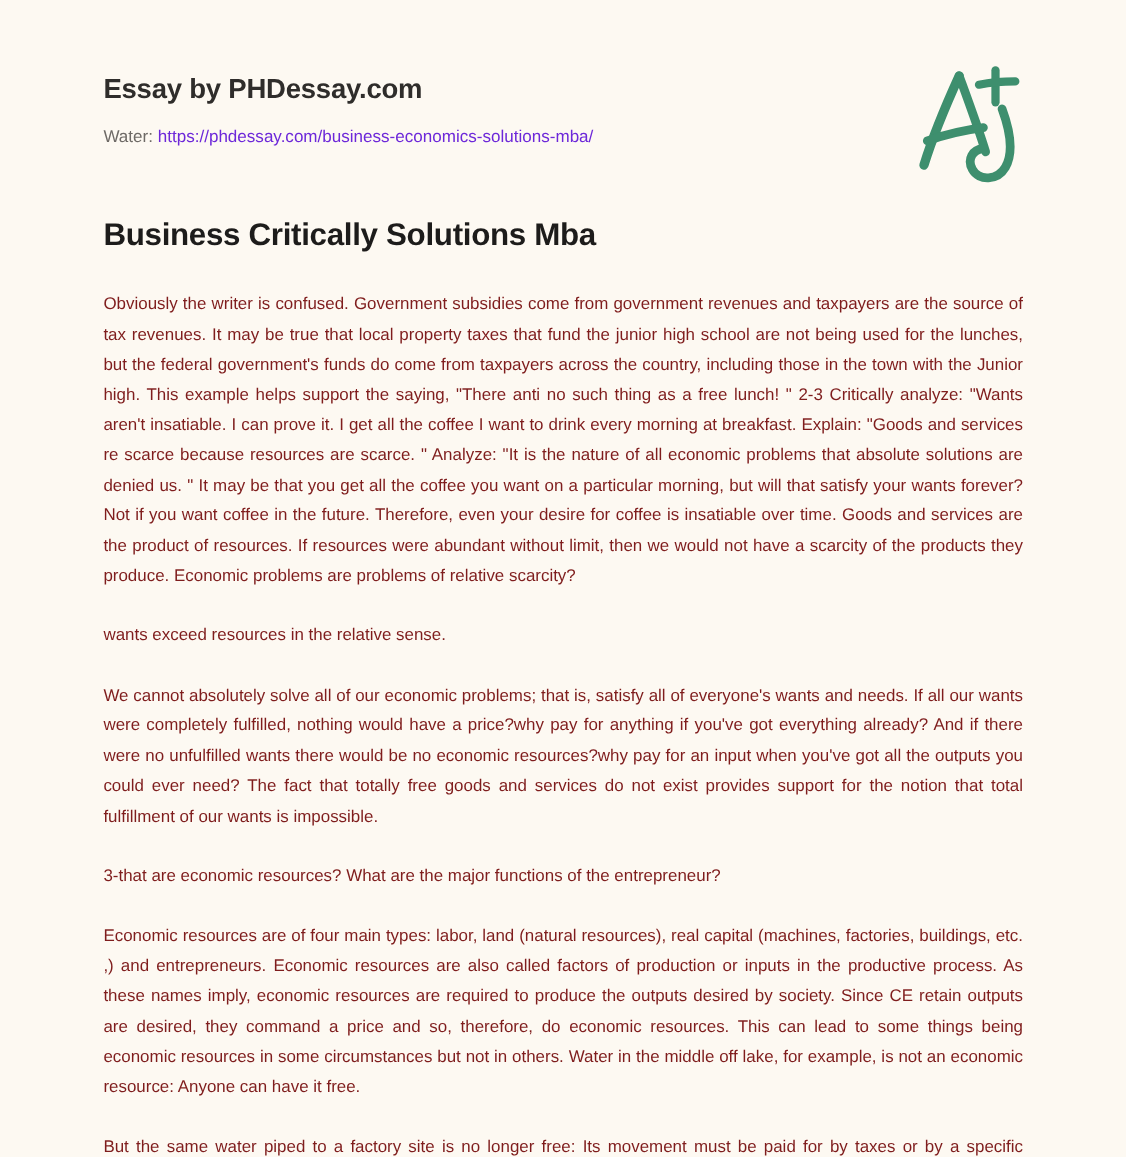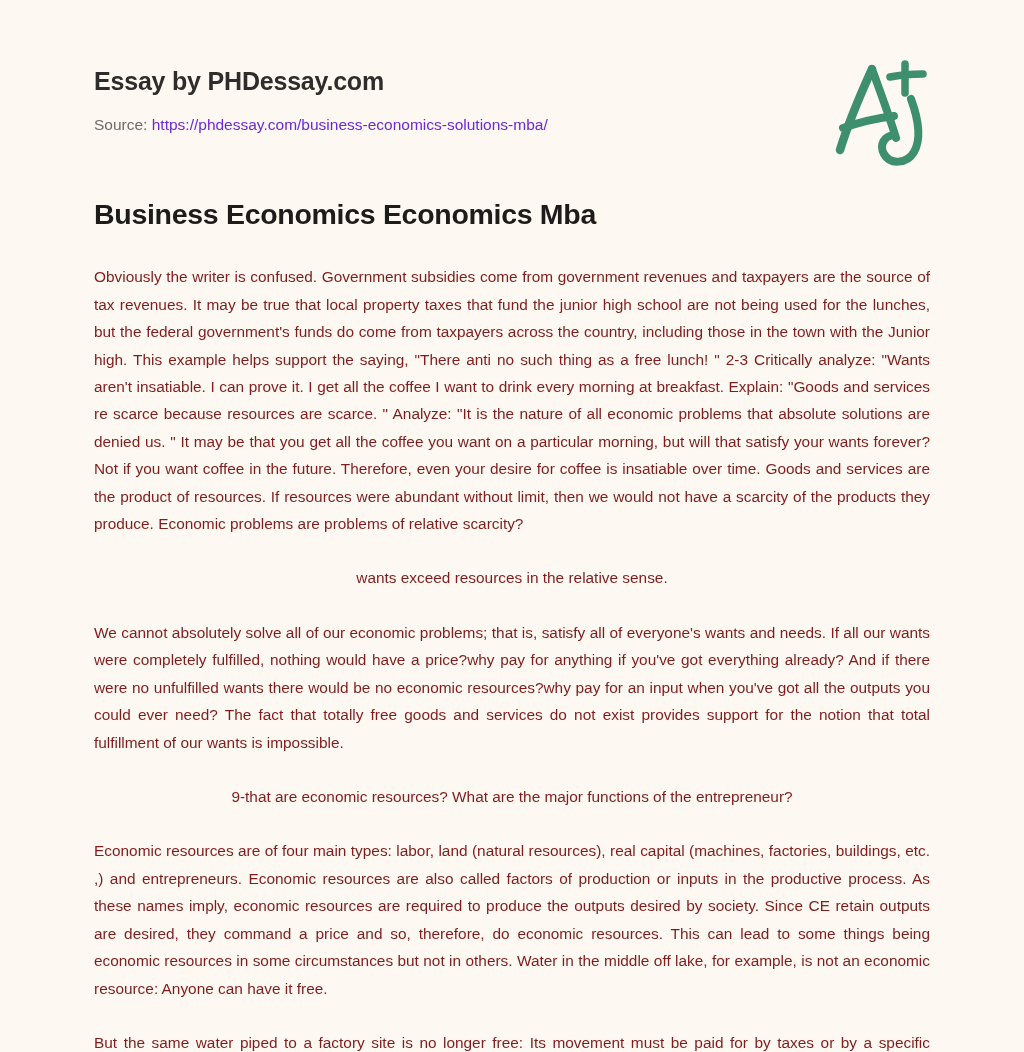--- a/index.html
+++ b/index.html
@@ -77,32 +77,32 @@
   .article p {
     margin: 0 0 27px 0;
     font-size: 15.4px;
     line-height: 1.78;
     color: #7f1d1d;
     text-align: justify;
     text-justify: inter-word;
     width: 836px;
   }
   .article p:last-child { margin-bottom: 0; }
-  .article p.short { text-align: center; margin-top: 21px; }
+  .article p.short { text-align: left; margin-top: 21px; }
 </style>
 </head>
 <body>
 
 <div class="page">
 
   <div class="masthead">
     <div class="brand-line">Essay by PHDessay.com</div>
 
     <div class="source-line">
-      <span class="source-label">Source: </span><a class="source-url" href="#">https://phdessay.com/business-economics-solutions-mba/</a>
+      <span class="source-label">Water: </span><a class="source-url" href="#">https://phdessay.com/business-economics-solutions-mba/</a>
     </div>
 
     <div class="logo">
       <svg viewBox="0 0 150 130" xmlns="http://www.w3.org/2000/svg">
         <g fill="none" stroke="#3E8F6E" stroke-linecap="round" stroke-linejoin="round">
 
           <path d="M62 23 C 52 45, 38 78, 30 104" stroke-width="8.5"></path>
 
           <path d="M62 23 C 70 45, 80 72, 86 92" stroke-width="8"></path>
 
@@ -111,24 +111,24 @@
           <path d="M101 53 C 108 72, 112 92, 104 106 C 97 118, 80 119, 74 108 C 69 99, 74 90, 84 89" stroke-width="8"></path>
 
           <path d="M95 18 C 95 28, 95 38, 95 47" stroke-width="7.5"></path>
 
           <path d="M80 31 C 90 29, 102 28, 113 28" stroke-width="7.5"></path>
         </g>
       </svg>
     </div>
   </div>
 
-  <h1 class="doc-title">Business Economics Economics Mba</h1>
+  <h1 class="doc-title">Business Critically Solutions Mba</h1>
 
   <div class="article">
     <p>Obviously the writer is confused. Government subsidies come from government revenues and taxpayers are the source of tax revenues. It may be true that local property taxes that fund the junior high school are not being used for the lunches, but the federal government's funds do come from taxpayers across the country, including those in the town with the Junior high. This example helps support the saying, "There anti no such thing as a free lunch! " 2-3 Critically analyze: "Wants aren't insatiable. I can prove it. I get all the coffee I want to drink every morning at breakfast. Explain: "Goods and services re scarce because resources are scarce. " Analyze: "It is the nature of all economic problems that absolute solutions are denied us. " It may be that you get all the coffee you want on a particular morning, but will that satisfy your wants forever? Not if you want coffee in the future. Therefore, even your desire for coffee is insatiable over time. Goods and services are the product of resources. If resources were abundant without limit, then we would not have a scarcity of the products they produce. Economic problems are problems of relative scarcity?</p>
     <p class="short">wants exceed resources in the relative sense.</p>
     <p>We cannot absolutely solve all of our economic problems; that is, satisfy all of everyone's wants and needs. If all our wants were completely fulfilled, nothing would have a price?why pay for anything if you've got everything already? And if there were no unfulfilled wants there would be no economic resources?why pay for an input when you've got all the outputs you could ever need? The fact that totally free goods and services do not exist provides support for the notion that total fulfillment of our wants is impossible.</p>
-    <p class="short">9-that are economic resources? What are the major functions of the entrepreneur?</p>
+    <p class="short">3-that are economic resources? What are the major functions of the entrepreneur?</p>
     <p>Economic resources are of four main types: labor, land (natural resources), real capital (machines, factories, buildings, etc. ,) and entrepreneurs. Economic resources are also called factors of production or inputs in the productive process. As these names imply, economic resources are required to produce the outputs desired by society. Since CE retain outputs are desired, they command a price and so, therefore, do economic resources. This can lead to some things being economic resources in some circumstances but not in others. Water in the middle off lake, for example, is not an economic resource: Anyone can have it free.</p>
     <p>But the same water piped to a factory site is no longer free: Its movement must be paid for by taxes or by a specific charge. It is now an economic resource because the factory owner would not pay for its delivery unless the water was to be used in the factory's production. These four types of resources are highlighted in the circular flow diagram where the type of income accruing to each type of resource</p>
   </div>
 
 </div>
 
 </body></html>

